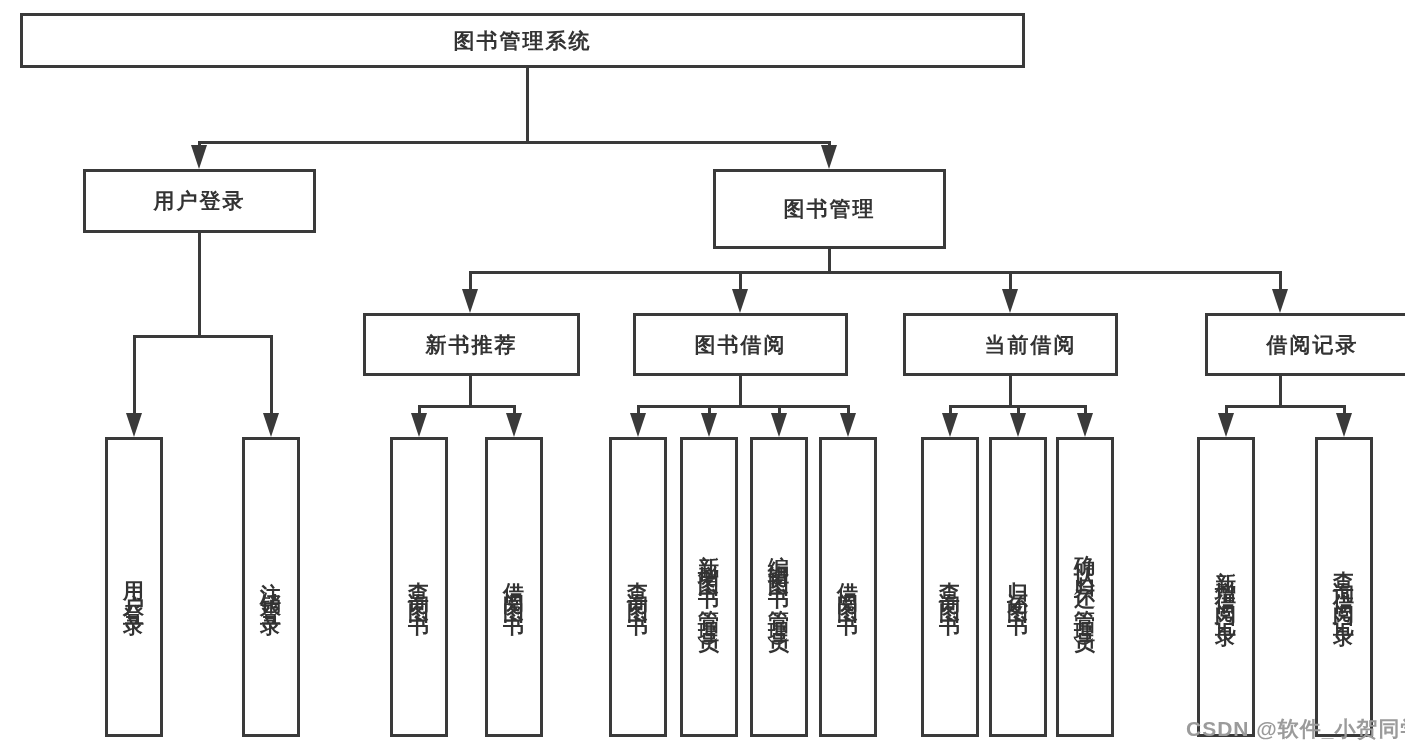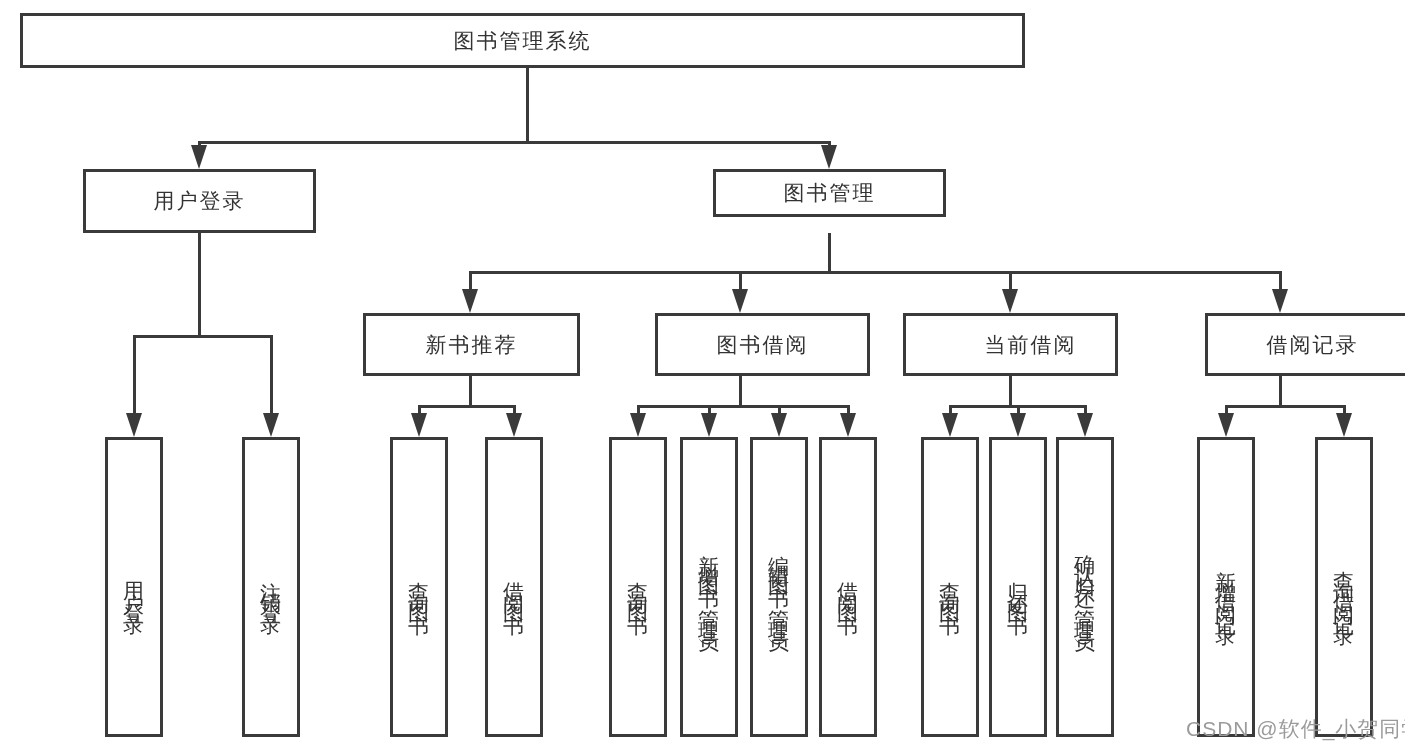--- a/index.html
+++ b/index.html
@@ -2,20 +2,21 @@
 <html><head>
 <meta charset="utf-8">
 <style>
   html,body{margin:0;padding:0;background:#ffffff;}
   .canvas{
     position:relative;
     width:1405px;height:747px;
     background:#ffffff;
     font-family:"Liberation Sans","DejaVu Sans",sans-serif;
     overflow:hidden;
+    font-weight:bold;
   }
   .box{
     position:absolute;
     box-sizing:border-box;
     border:3px solid #3a3a3a;
     background:#ffffff;
     display:flex;align-items:center;justify-content:center;
     color:#333333;
   }
   .h-label{font-size:21px;letter-spacing:2px;white-space:nowrap;}
@@ -109,28 +110,28 @@
   <div class="vline" style="left:1342.5px;top:405px;height:10px;"></div>
   <div class="arrow" style="left:1336px;top:413px;"></div>
 
   <div class="box" style="left:20px;top:13px;width:1005px;height:55px;">
     <span class="h-label">图书管理系统</span>
   </div>
 
   <div class="box" style="left:83px;top:169px;width:233px;height:64px;">
     <span class="h-label">用户登录</span>
   </div>
-  <div class="box" style="left:713px;top:169px;width:233px;height:48px;">
+  <div class="box" style="left:713px;top:169px;width:233px;height:80px;">
     <span class="h-label">图书管理</span>
   </div>
 
   <div class="box" style="left:363px;top:313px;width:217px;height:63px;">
     <span class="h-label">新书推荐</span>
   </div>
-  <div class="box" style="left:655px;top:313px;width:215px;height:63px;">
+  <div class="box" style="left:633px;top:313px;width:215px;height:63px;">
     <span class="h-label">图书借阅</span>
   </div>
   <div class="box" style="left:903px;top:313px;width:215px;height:63px;padding-left:40px;">
     <span class="h-label">当前借阅</span>
   </div>
   <div class="box" style="left:1173px;top:313px;width:215px;height:63px;margin-left:32px;">
     <span class="h-label">借阅记录</span>
   </div>
 
   <div class="box leaf" style="left:105px;top:437px;width:58px;height:300px;">

